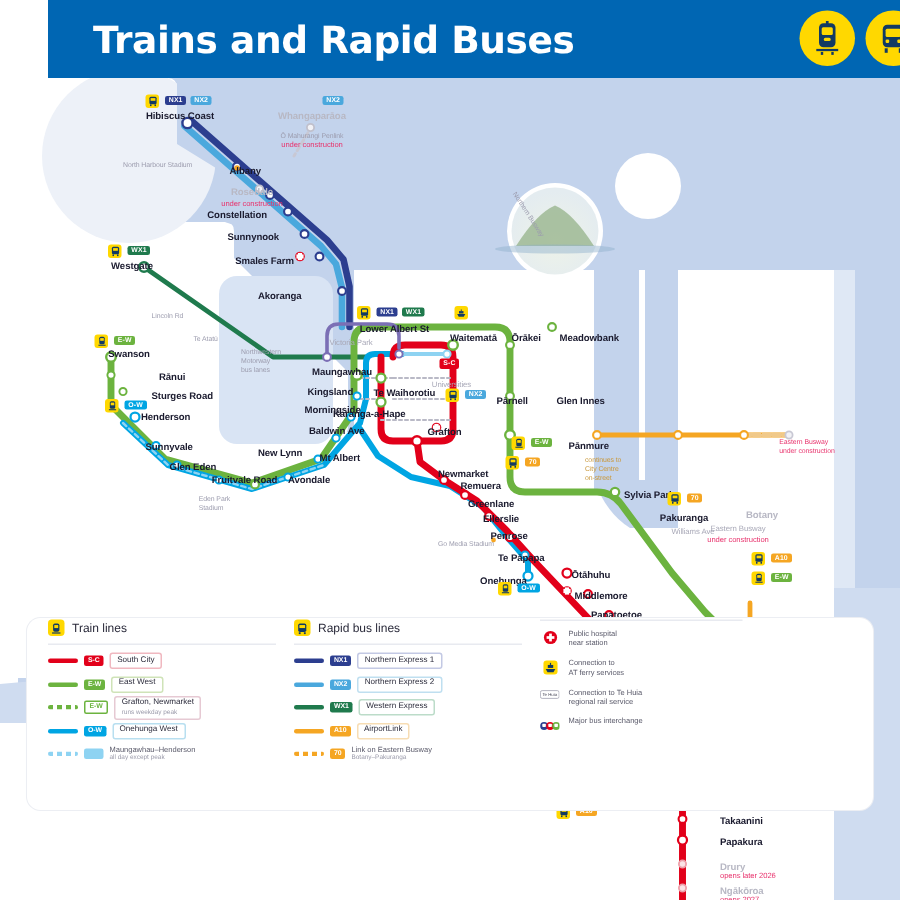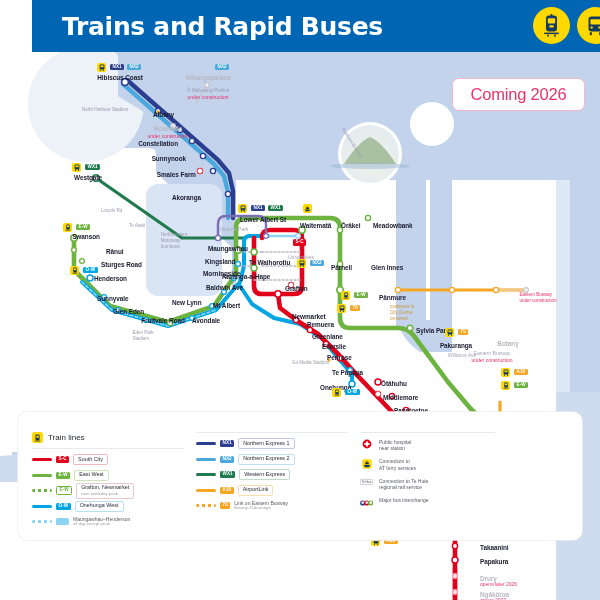--- a/index.html
+++ b/index.html
@@ -70,21 +70,21 @@
     background:#fff; border:1.4px solid #f4b6cd; border-radius:7px;
     display:flex; align-items:center; justify-content:center;
     color:#e8336d; font-size:16.5px; letter-spacing:-0.2px;
   }
   
   #legend {
     position:absolute; left:18px; top:412px; width:564px; height:128px;
     background:#fff; border-radius:9px;
     box-shadow:0 0 0 0.7px #eceef3;
   }
-  .leg-col { position:absolute; top:20px; }
+  .leg-col { position:absolute; top:1px; }
   .leg-head { display:flex; align-items:center; gap:5px; margin-bottom:5px; }
   .leg-head .yb { width:11px; height:11px; border-radius:2.5px; background:#ffd800;
     display:flex; align-items:center; justify-content:center; }
   .leg-title { font-size:8px; color:#2a2a3a; font-weight:normal; }
   .leg-rule { height:0.7px; background:#e8eaf0; margin-bottom:6px; }
   .leg-row { display:flex; align-items:center; gap:4px; margin-bottom:5.5px; height:10px; }
   .swatch { width:20px; height:3px; border-radius:1.5px; flex:0 0 20px; }
   .swatch.dash { height:3px; background:transparent;
     background-image:linear-gradient(90deg,currentColor 55%,transparent 55%);
     background-size:6px 3px; }
@@ -551,21 +551,20 @@
         <rect x="1" y="5.6" width="1" height="1.2" fill="#123a63"></rect>
         <rect x="4" y="5.6" width="1" height="1.2" fill="#123a63"></rect>
       </svg>
   </div>
   <div class="badge b-a10" style="left:384px;top:485.5px">A10</div>
 
   <div class="badge b-sc" style="left:293px;top:187px">S-C</div>
 
   <div class="tehuia" style="left:387px;top:367px">Te Huia</div>
 
-  <div id="coming">Coming 2026</div>
 </div>
 
 <div id="legend">
 
   <div class="leg-col" id="leg-train" style="left:14px;width:152px">
     <div class="leg-head">
       <span class="yb">
         <svg width="7" height="8" viewBox="0 0 7 8">
             <rect x="1.4" y="0.6" width="4.2" height="5.6" rx="1.2" fill="#123a63"></rect>
             <rect x="2.2" y="1.7" width="2.6" height="2" fill="#ffd800"></rect>
@@ -598,20 +597,31 @@
         </div>
         <div class="leg-row">
           <span class="swatch dash" style="color: rgb(142, 211, 242);"></span>
           <span class="lchip" style="background: rgb(142, 211, 242); min-width: 13px; height: 7px;">&nbsp;</span>
           <span class="lname plain"><span>Maungawhau–Henderson</span><span class="sub">all day except peak</span></span>
         </div>
       </div>
   </div>
 
   <div class="leg-col" id="leg-bus" style="left:178px;width:152px">
+    <div class="leg-head">
+      <span class="yb">
+        <svg width="7" height="8" viewBox="0 0 7 8">
+            <rect x="0.8" y="0.7" width="5.4" height="5.6" rx="1.2" fill="#123a63"></rect>
+            <rect x="1.6" y="1.7" width="3.8" height="2" fill="#ffd800"></rect>
+            <rect x="1.2" y="6.5" width="1.2" height="1.3" fill="#123a63"></rect>
+            <rect x="4.6" y="6.5" width="1.2" height="1.3" fill="#123a63"></rect>
+          </svg>
+      </span>
+      <span class="leg-title">Rapid bus lines</span>
+    </div>
     <div class="leg-rule"></div>
     <div id="bus-rows">
         <div class="leg-row">
           <span class="swatch" style="background: rgb(44, 62, 143);"></span>
           <span class="lchip b-nx1">NX1</span>
           <span class="lname" style="border-color: rgb(195, 201, 228);"><span>Northern Express 1</span></span>
         </div>
         <div class="leg-row">
           <span class="swatch" style="background: rgb(74, 168, 221);"></span>
           <span class="lchip b-nx2">NX2</span>

